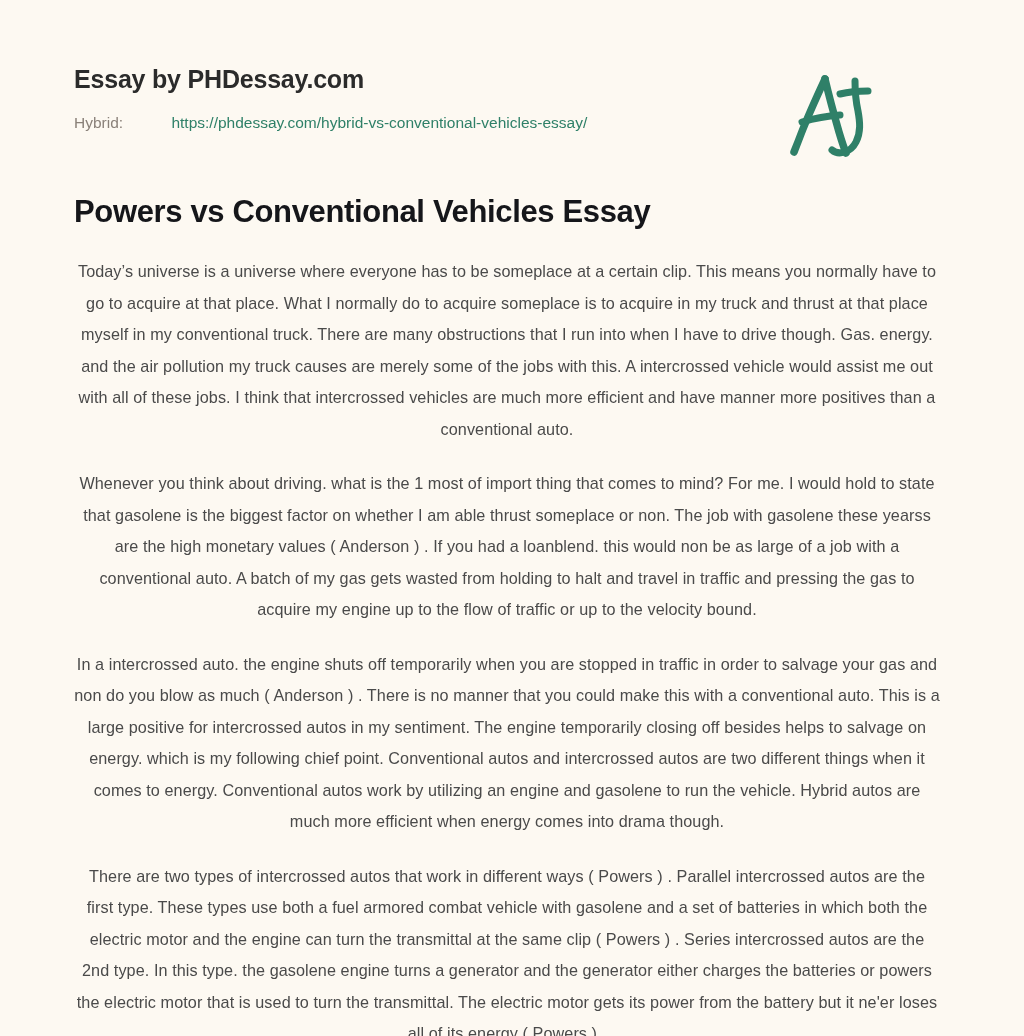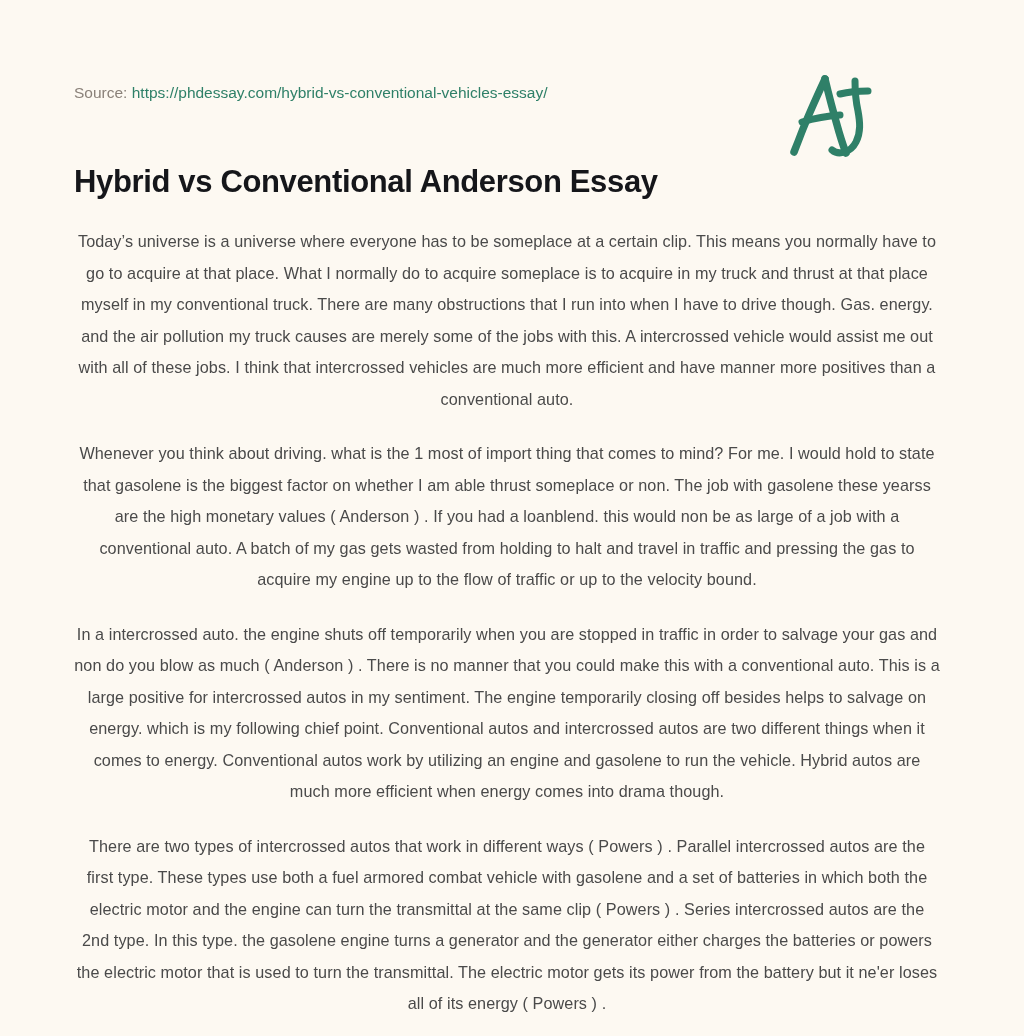--- a/index.html
+++ b/index.html
@@ -46,20 +46,21 @@
     white-space: nowrap;
   }
 
   .source-label {
     color: #8a8179;
   }
 
   .source-url {
     color: #2f8068;
     text-decoration: none;
+    margin-left: 44px;
   }
 
   
   .logo {
     position: absolute;
     top: 66px;
     right: 62px;
     width: 110px;
     height: 100px;
   }
@@ -99,23 +100,24 @@
     margin-bottom: 0;
   }
 </style>
 </head>
 <body>
 
 <div class="page">
 
   <div class="header">
 
+    <div class="brand-line">Essay by PHDessay.com</div>
 
     <div class="source-line">
-      <span class="source-label">Source:</span>
+      <span class="source-label">Hybrid:</span>
       <span class="source-url">https://phdessay.com/hybrid-vs-conventional-vehicles-essay/</span>
     </div>
 
     <div class="logo">
       <svg viewBox="0 0 110 100" aria-hidden="true">
         <g fill="none" stroke="#2f8068" stroke-linecap="round" stroke-linejoin="round">
 
           <path d="M47 13 C 40 28, 30 50, 23 68 C 20 76, 18 81, 16 86" stroke-width="7.5"></path>
 
           <path d="M47 13 C 51 30, 57 52, 61 66 C 64 76, 66 82, 68 87" stroke-width="7.5"></path>
@@ -124,21 +126,21 @@
 
           <path d="M62 28 C 70 26, 80 25, 90 25" stroke-width="7"></path>
 
           <path d="M77 15 C 77 26, 78 36, 80 45 C 82 56, 83 66, 78 76 C 73 86, 61 90, 54 84" stroke-width="7"></path>
         </g>
       </svg>
     </div>
 
   </div>
 
-  <h1 class="doc-title">Hybrid vs Conventional Anderson Essay</h1>
+  <h1 class="doc-title">Powers vs Conventional Vehicles Essay</h1>
 
   <div class="doc-body">
     <p>Today’s universe is a universe where everyone has to be someplace at a certain clip. This means you normally have to go to acquire at that place. What I normally do to acquire someplace is to acquire in my truck and thrust at that place myself in my conventional truck. There are many obstructions that I run into when I have to drive though. Gas. energy. and the air pollution my truck causes are merely some of the jobs with this. A intercrossed vehicle would assist me out with all of these jobs. I think that intercrossed vehicles are much more efficient and have manner more positives than a conventional auto.</p>
     <p>Whenever you think about driving. what is the 1 most of import thing that comes to mind? For me. I would hold to state that gasolene is the biggest factor on whether I am able thrust someplace or non. The job with gasolene these yearss are the high monetary values ( Anderson ) . If you had a loanblend. this would non be as large of a job with a conventional auto. A batch of my gas gets wasted from holding to halt and travel in traffic and pressing the gas to acquire my engine up to the flow of traffic or up to the velocity bound.</p>
     <p>In a intercrossed auto. the engine shuts off temporarily when you are stopped in traffic in order to salvage your gas and non do you blow as much ( Anderson ) . There is no manner that you could make this with a conventional auto. This is a large positive for intercrossed autos in my sentiment. The engine temporarily closing off besides helps to salvage on energy. which is my following chief point. Conventional autos and intercrossed autos are two different things when it comes to energy. Conventional autos work by utilizing an engine and gasolene to run the vehicle. Hybrid autos are much more efficient when energy comes into drama though.</p>
     <p>There are two types of intercrossed autos that work in different ways ( Powers ) . Parallel intercrossed autos are the first type. These types use both a fuel armored combat vehicle with gasolene and a set of batteries in which both the electric motor and the engine can turn the transmittal at the same clip ( Powers ) . Series intercrossed autos are the 2nd type. In this type. the gasolene engine turns a generator and the generator either charges the batteries or powers the electric motor that is used to turn the transmittal. The electric motor gets its power from the battery but it ne'er loses all of its energy ( Powers ) .</p>
 
   </div>
 
 </div>

